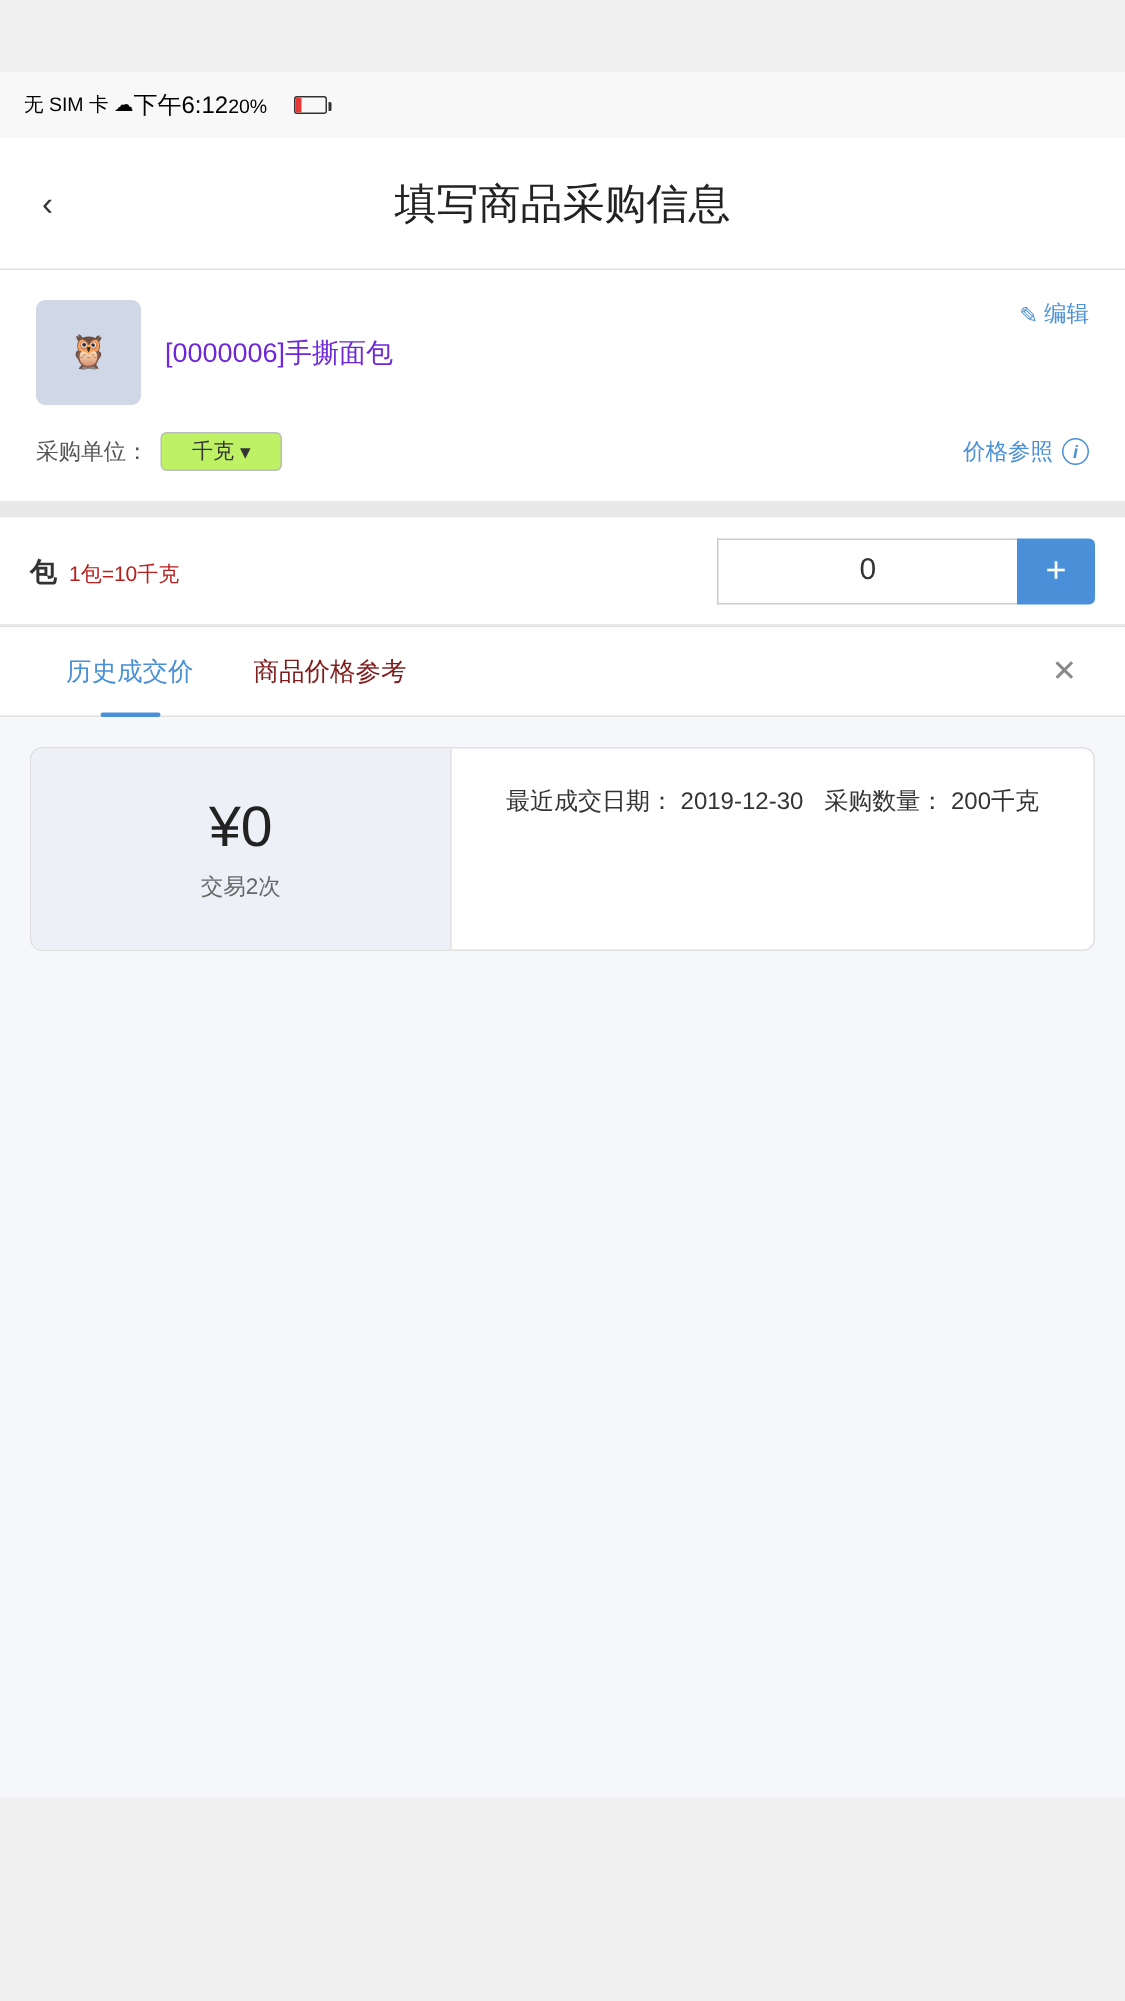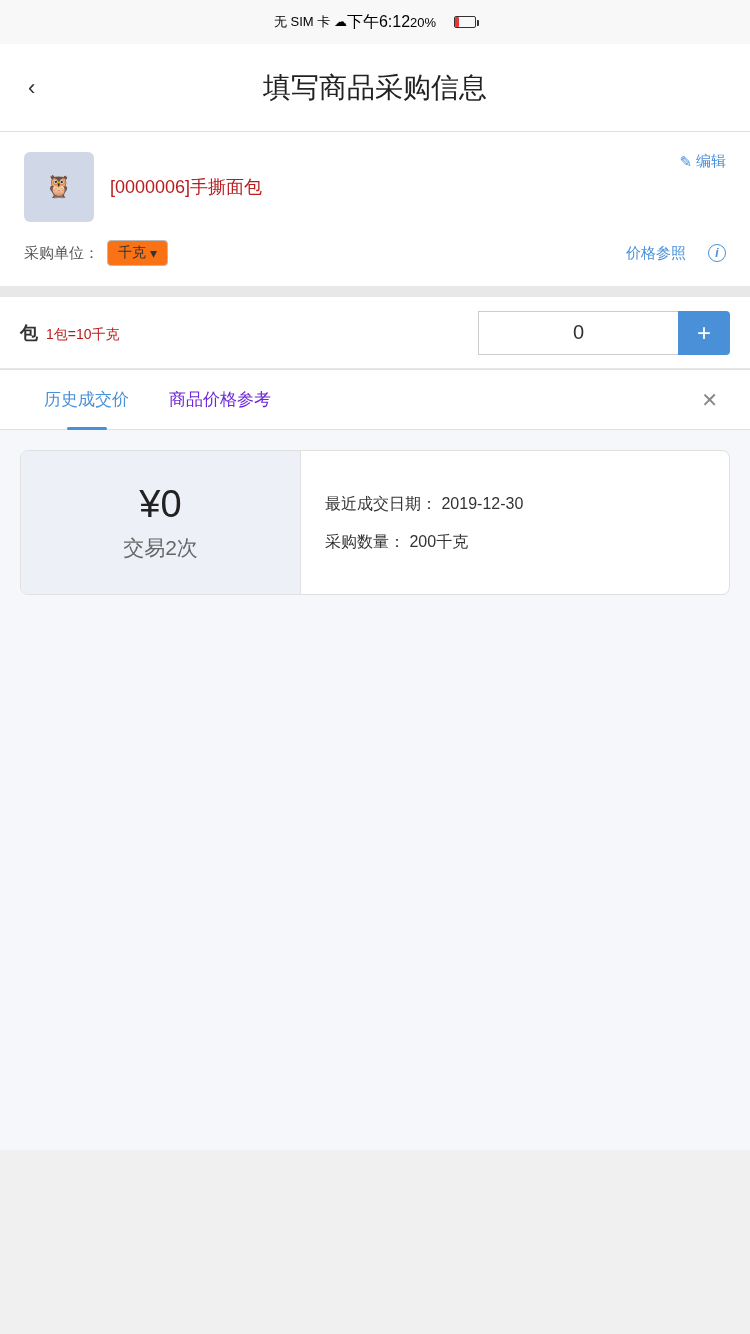--- a/index.html
+++ b/index.html
@@ -13,24 +13,25 @@
       overflow-x: hidden;
     }
 
     
     .status-bar {
       width: 750px;
       height: 44px;
       background: #f8f8f8;
       display: flex;
       align-items: center;
-      justify-content: center;
+      justify-content: flex-start;
       padding: 0 16px;
       font-size: 14px;
       color: #000;
+      margin-top: 48px;
     }
     .status-left { font-size: 13px; }
     .status-center { font-size: 16px; font-weight: 500; }
     .status-right {
       display: flex;
       align-items: center;
       gap: 16px;
       font-size: 13px;
     }
     .battery {
@@ -110,21 +111,21 @@
       border-radius: 6px;
       display: flex;
       align-items: center;
       justify-content: center;
       color: #6a7fa8;
       font-size: 22px;
       flex-shrink: 0;
     }
     .product-name {
       font-size: 18px;
-      color: #b91c1c;
+      color: #6d28d9;
       font-weight: 500;
     }
     .edit-btn {
       font-size: 15px;
       color: #4a90d9;
       display: flex;
       align-items: center;
       gap: 4px;
       cursor: pointer;
     }
@@ -136,36 +137,36 @@
     .purchase-unit {
       display: flex;
       align-items: center;
       gap: 8px;
       font-size: 15px;
       color: #555;
     }
     .unit-select {
       border: 1px solid #bbb;
       border-radius: 4px;
-      padding: 3px 10px;
+      padding: 3px 20px;
       font-size: 14px;
       color: #333;
-      background: #f97316;
+      background: #bef264;
       display: flex;
       align-items: center;
       gap: 4px;
       cursor: pointer;
       text-align: right;
     }
     .price-ref {
       font-size: 15px;
       color: #4a90d9;
       display: flex;
       align-items: center;
-      gap: 22px;
+      gap: 6px;
       cursor: pointer;
       justify-content: center;
     }
     .price-ref .help-icon {
       width: 18px;
       height: 18px;
       border: 1.5px solid #4a90d9;
       border-radius: 50%;
       display: flex;
       align-items: center;
@@ -269,21 +270,21 @@
       position: absolute;
       bottom: 0;
       left: 50%;
       transform: translateX(-50%);
       width: 40px;
       height: 3px;
       background: #4a90d9;
       border-radius: 2px;
     }
     .tab-item.inactive {
-      color: #6d28d9;
+      color: #7f1d1d;
     }
     .tab-close {
       margin-left: auto;
       font-size: 20px;
       color: #888;
       cursor: pointer;
       padding: 8px;
     }
 
     
@@ -305,29 +306,28 @@
       padding: 32px 20px;
       border-right: 1px solid #e0e0e0;
       flex-shrink: 0;
     }
     .history-price {
       font-size: 38px;
       font-weight: 500;
       color: #222;
     }
     .history-transactions {
-      font-size: 21px;
+      font-size: 15px;
       color: #666;
       margin-top: 8px;
     }
     .history-right {
       flex: 1;
       padding: 24px 24px;
       display: flex;
-      flex-direction: column;
       gap: 14px;
       justify-content: center;
     }
     .history-detail-row {
       font-size: 16px;
       color: #333;
       line-height: 1.5;
     }
 
     

